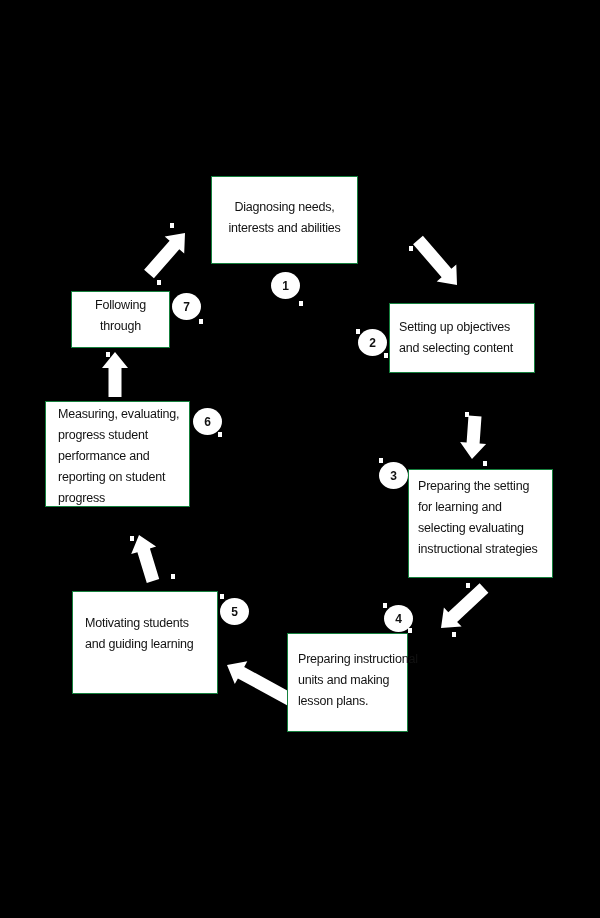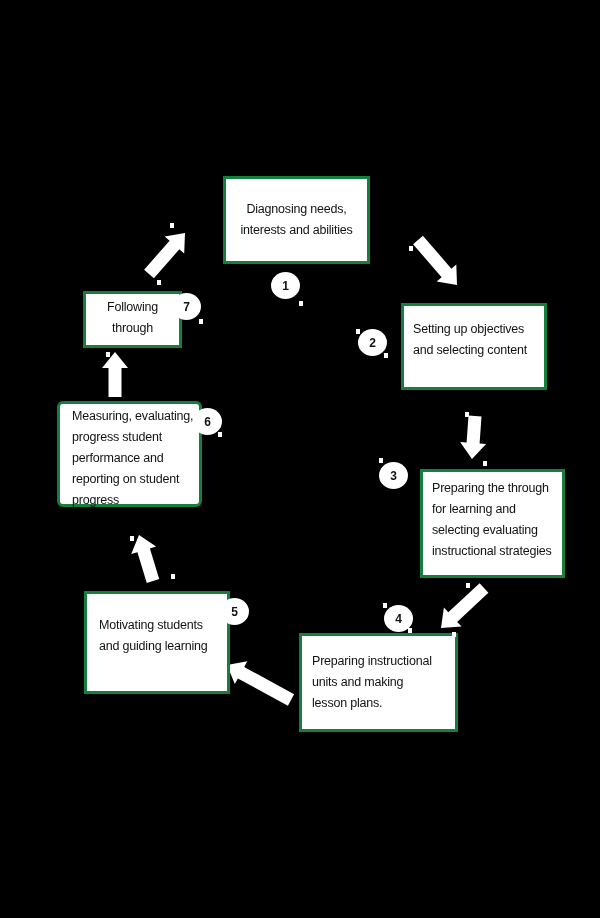--- a/index.html
+++ b/index.html
@@ -19,26 +19,25 @@
     position: absolute;
     left: 0;
     top: 0;
     width: 600px;
     height: 918px;
   }
   .step-box {
     position: absolute;
     box-sizing: border-box;
     background: #ffffff;
-    border: 3px solid #15803d;
+    border: 1px solid #15803d;
     color: #121212;
     font-size: 12.5px;
     line-height: 21px;
     letter-spacing: -0.2px;
-    margin-left: 12px;
   }
   .step-box .line {
     white-space: nowrap;
   }
   .centered {
     text-align: center;
   }
   .badge {
     position: absolute;
     width: 29px;
@@ -53,25 +52,25 @@
     justify-content: center;
   }
   .artifact {
     position: absolute;
     width: 4px;
     height: 5px;
     background: #ffffff;
   }
   
   #box1 { left: 211px; top: 176px; width: 147px; height: 88px; padding-top: 20px; }
-  #box2 { left: 389px; top: 303px; width: 146px; height: 87px; padding: 13px 4px 0 9px; }
+  #box2 { left: 389px; top: 303px; width: 146px; height: 70px; padding: 13px 4px 0 9px; }
   #box3 { left: 408px; top: 469px; width: 145px; height: 109px; padding: 6px 4px 0 9px; }
-  #box4 { left: 287px; top: 633px; width: 159px; height: 99px; padding: 15px 4px 0 10px; }
+  #box4 { left: 287px; top: 633px; width: 121px; height: 99px; padding: 15px 4px 0 10px; }
   #box5 { left: 72px;  top: 591px; width: 146px; height: 103px; padding: 21px 4px 0 12px; }
-  #box6 { left: 45px;  top: 401px; width: 145px; height: 106px; padding: 2px 4px 0 12px; border-radius: 6px; }
+  #box6 { left: 45px;  top: 401px; width: 145px; height: 106px; padding: 2px 4px 0 12px; }
   #box7 { left: 71px;  top: 291px; width: 99px;  height: 57px;  padding-top: 3px; }
   
   #badge1 { left: 271px; top: 272px; }
   #badge2 { left: 358px; top: 329px; }
   #badge3 { left: 379px; top: 462px; }
   #badge4 { left: 384px; top: 605px; }
   #badge5 { left: 220px; top: 598px; }
   #badge6 { left: 193px; top: 408px; }
   #badge7 { left: 172px; top: 293px; }
 </style>
@@ -94,21 +93,21 @@
     <div class="line">Diagnosing needs,</div>
     <div class="line">interests and abilities</div>
   </div>
 
   <div class="step-box" id="box2">
     <div class="line">Setting up objectives</div>
     <div class="line">and selecting content</div>
   </div>
 
   <div class="step-box" id="box3">
-    <div class="line">Preparing the through</div>
+    <div class="line">Preparing the setting</div>
     <div class="line">for learning and</div>
     <div class="line">selecting evaluating</div>
     <div class="line">instructional strategies</div>
   </div>
 
   <div class="step-box" id="box4">
     <div class="line">Preparing instructional</div>
     <div class="line">units and making</div>
     <div class="line">lesson plans.</div>
   </div>

